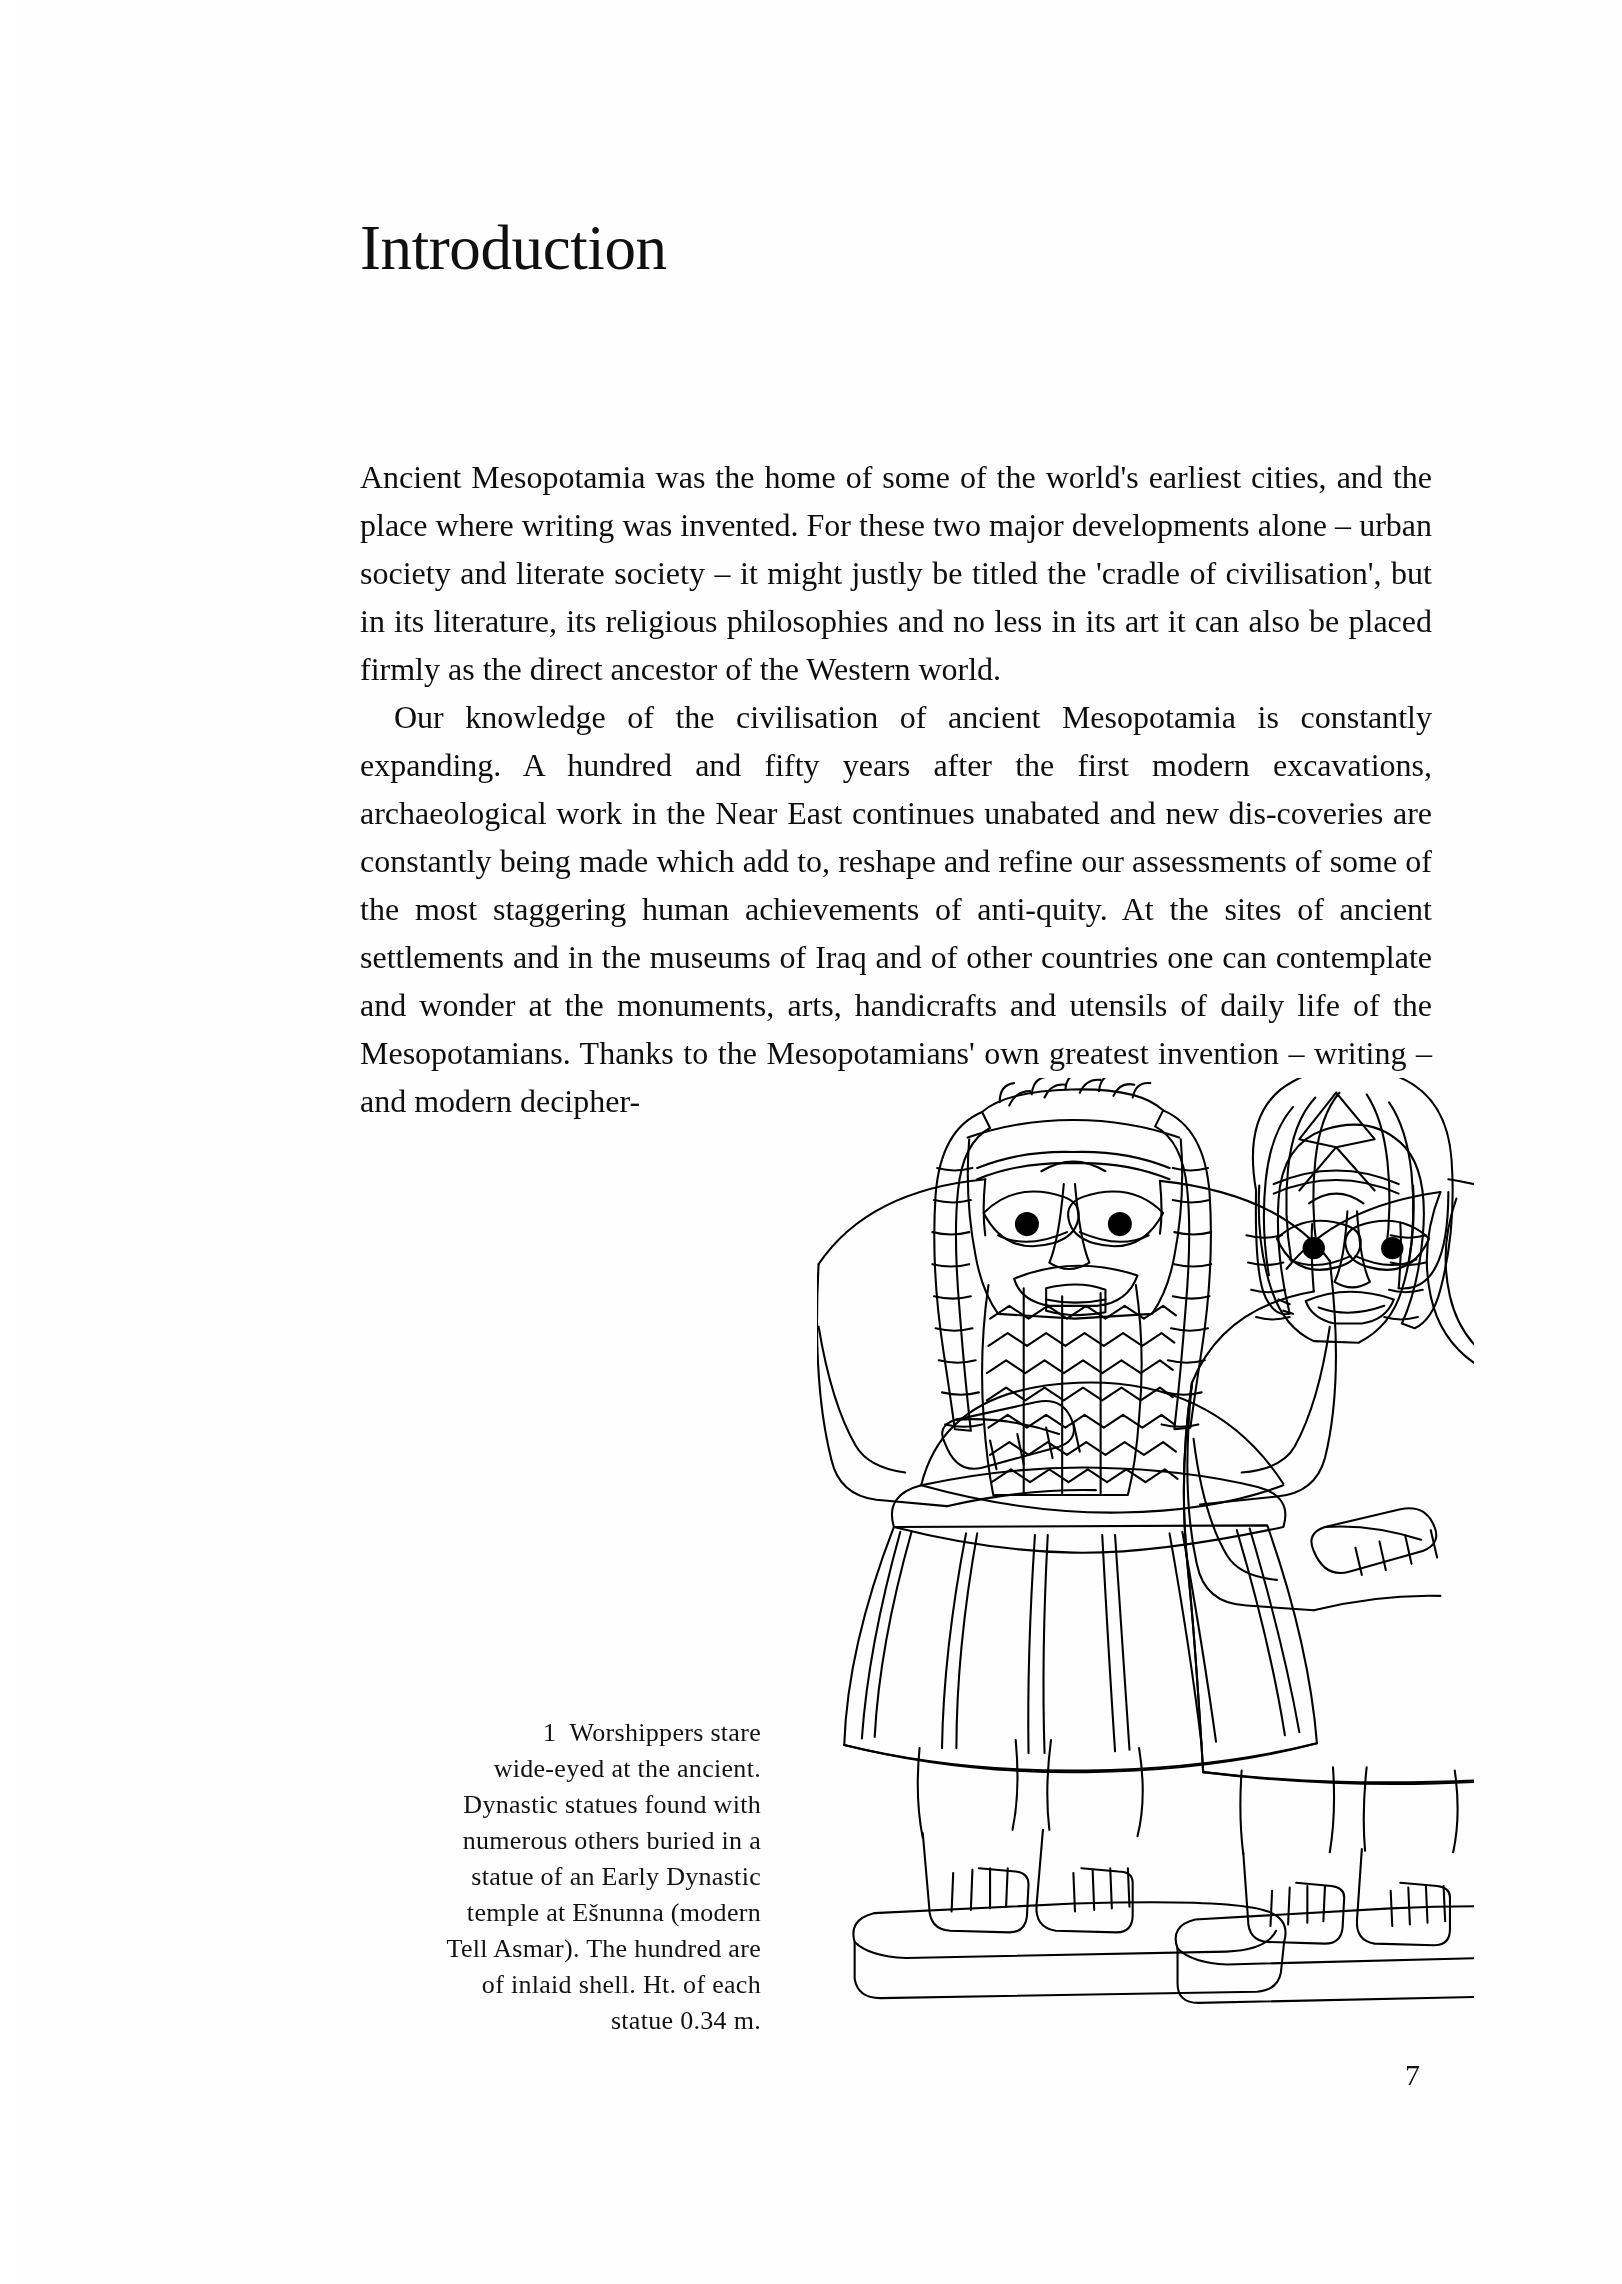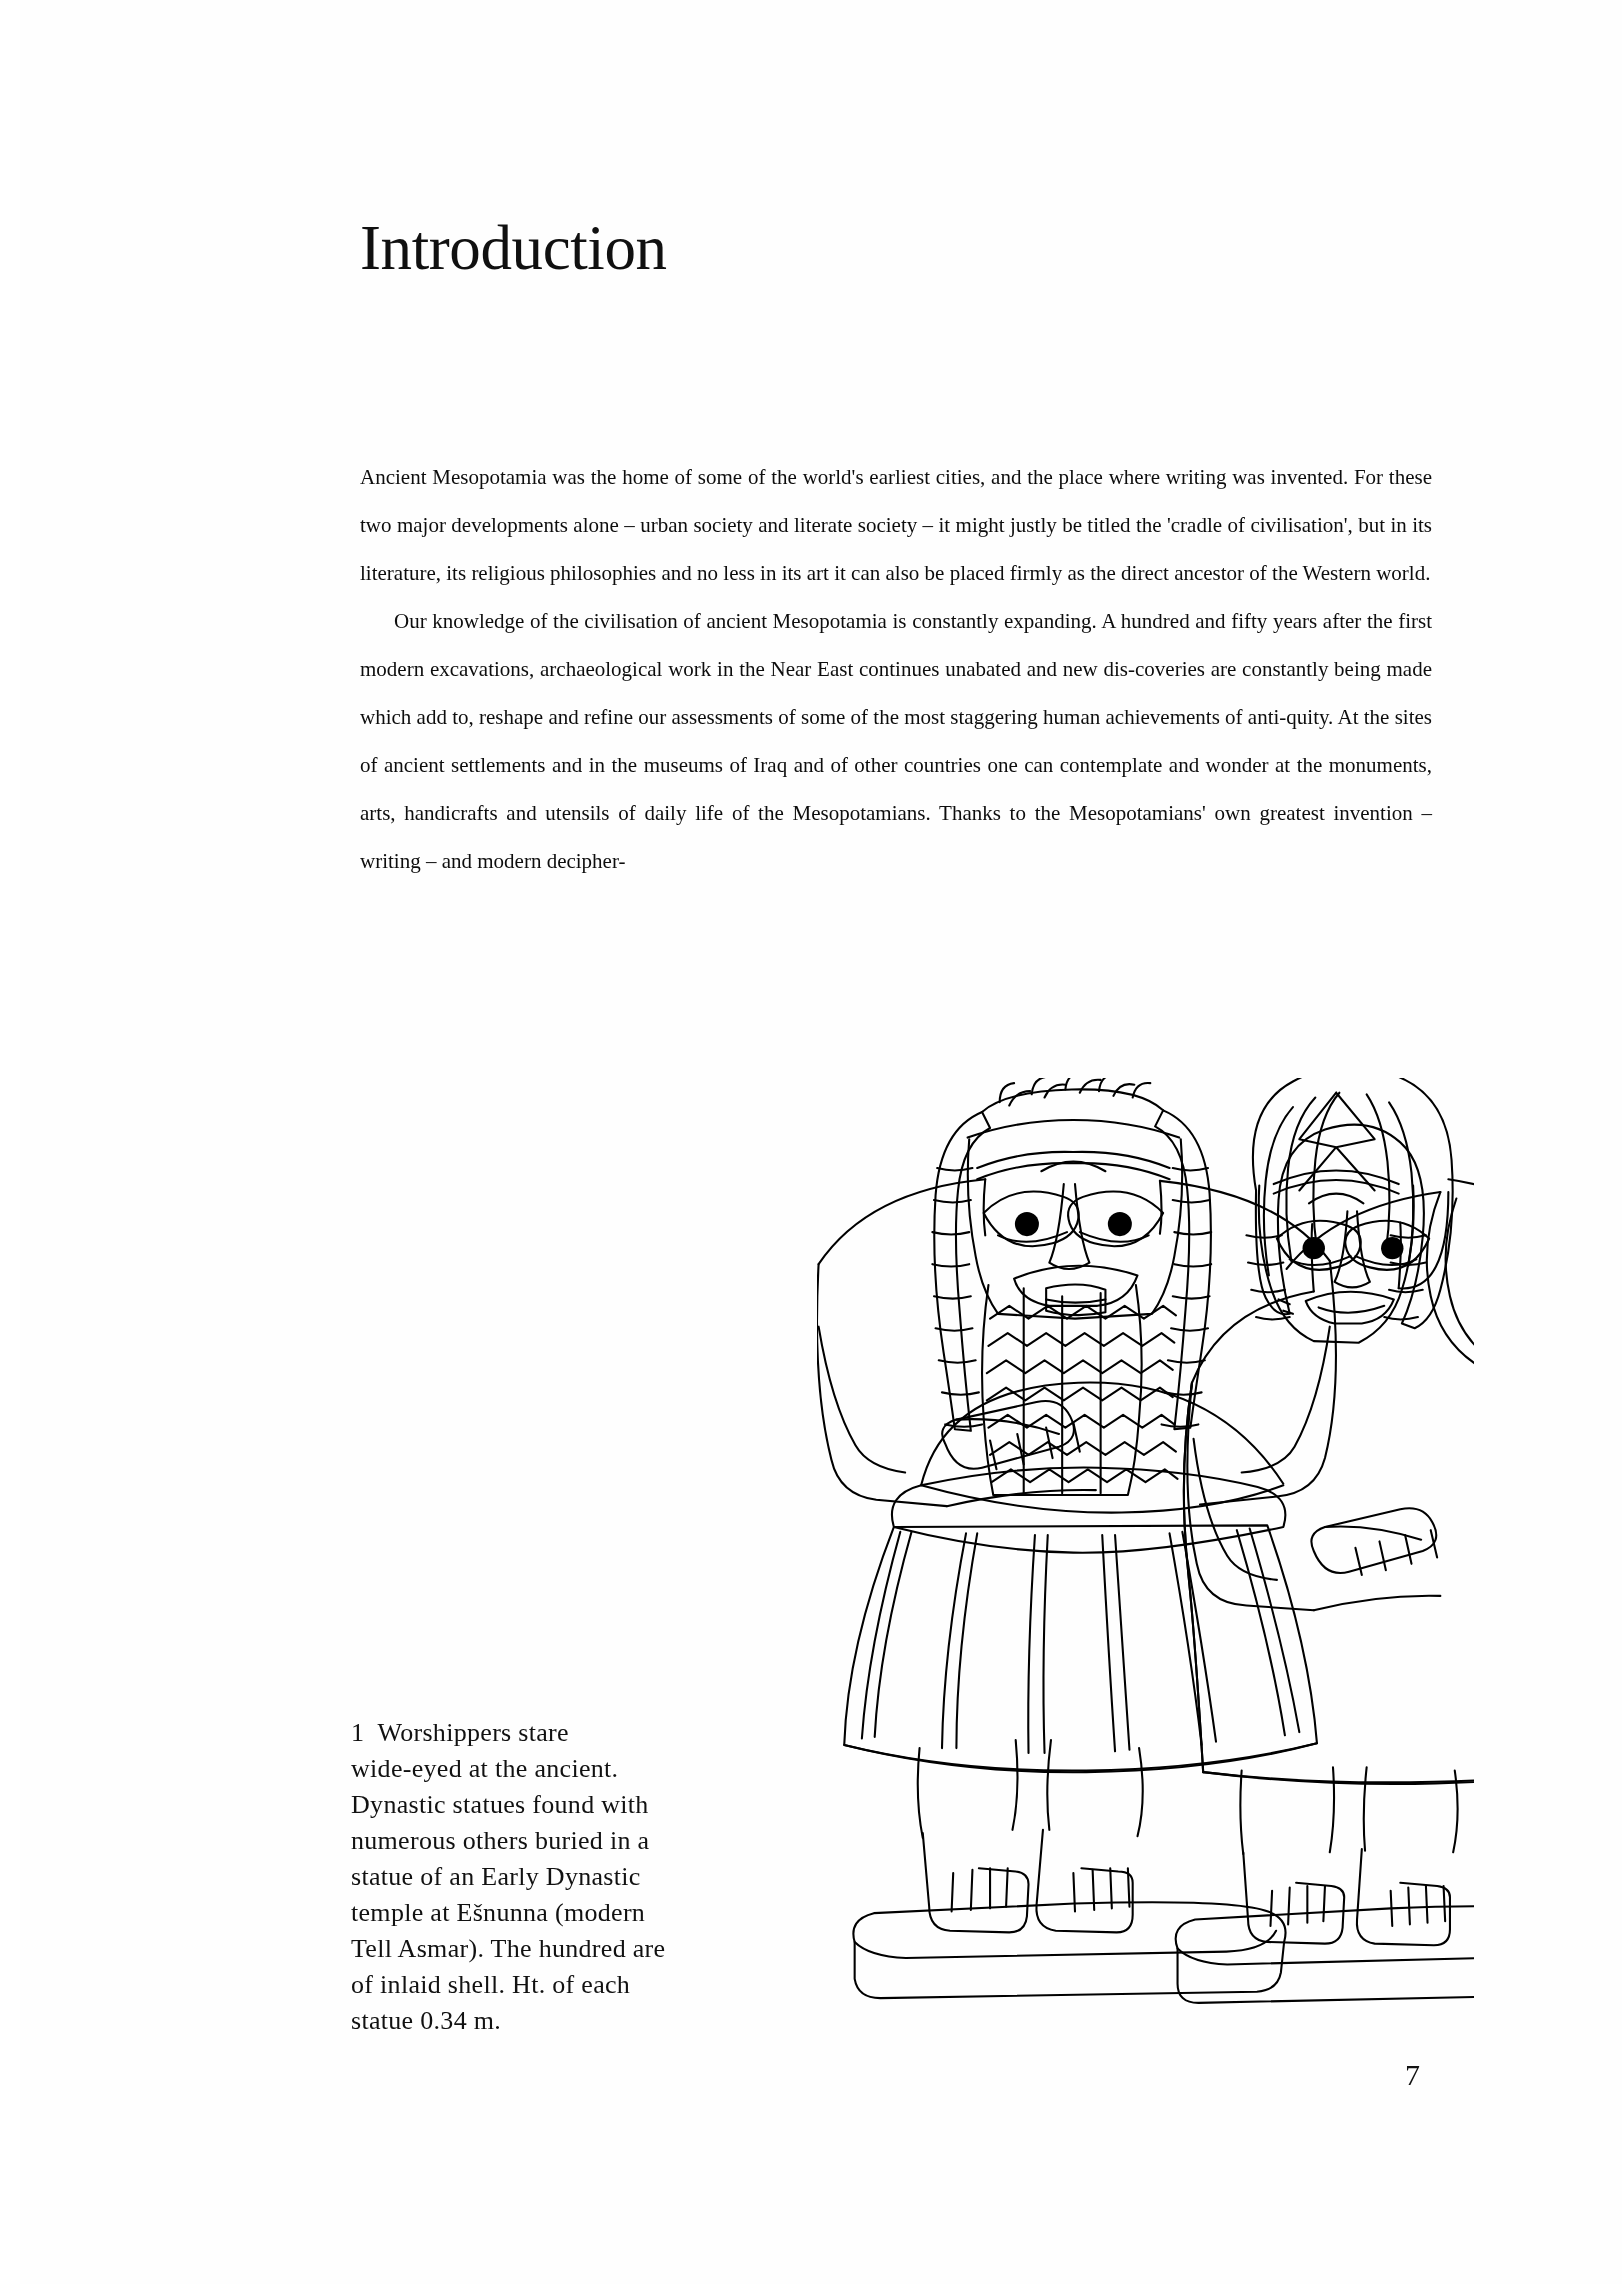--- a/index.html
+++ b/index.html
@@ -33,21 +33,21 @@
 
   
   .body-block {
     position: absolute;
     left: 340px;
     top: 453px;
     width: 1072px;
   }
   .body-par {
     margin: 0;
-    font-size: 21px;
+    font-size: 32px;
     line-height: 48px;
     text-align: justify;
     text-justify: inter-word;
     color: #0d0d0d;
     hyphens: none;
   }
   .body-par.indent {
     text-indent: 34px;
   }
 
@@ -61,28 +61,29 @@
   }
   .illustration svg {
     display: block;
     width: 100%;
     height: 100%;
   }
 
   
   .figure-caption {
     position: absolute;
-    left: 331px;
+    left: 340px;
     top: 1715px;
     width: 401px;
     font-family: "Liberation Serif", "DejaVu Serif", serif;
     font-size: 26px;
     line-height: 36px;
     letter-spacing: 0.3px;
     color: #111111;
+    text-align: right;
   }
   .figure-caption .cap-line {
     display: block;
     white-space: pre;
   }
 
   
   .folio {
     position: absolute;
     left: 1385px;

